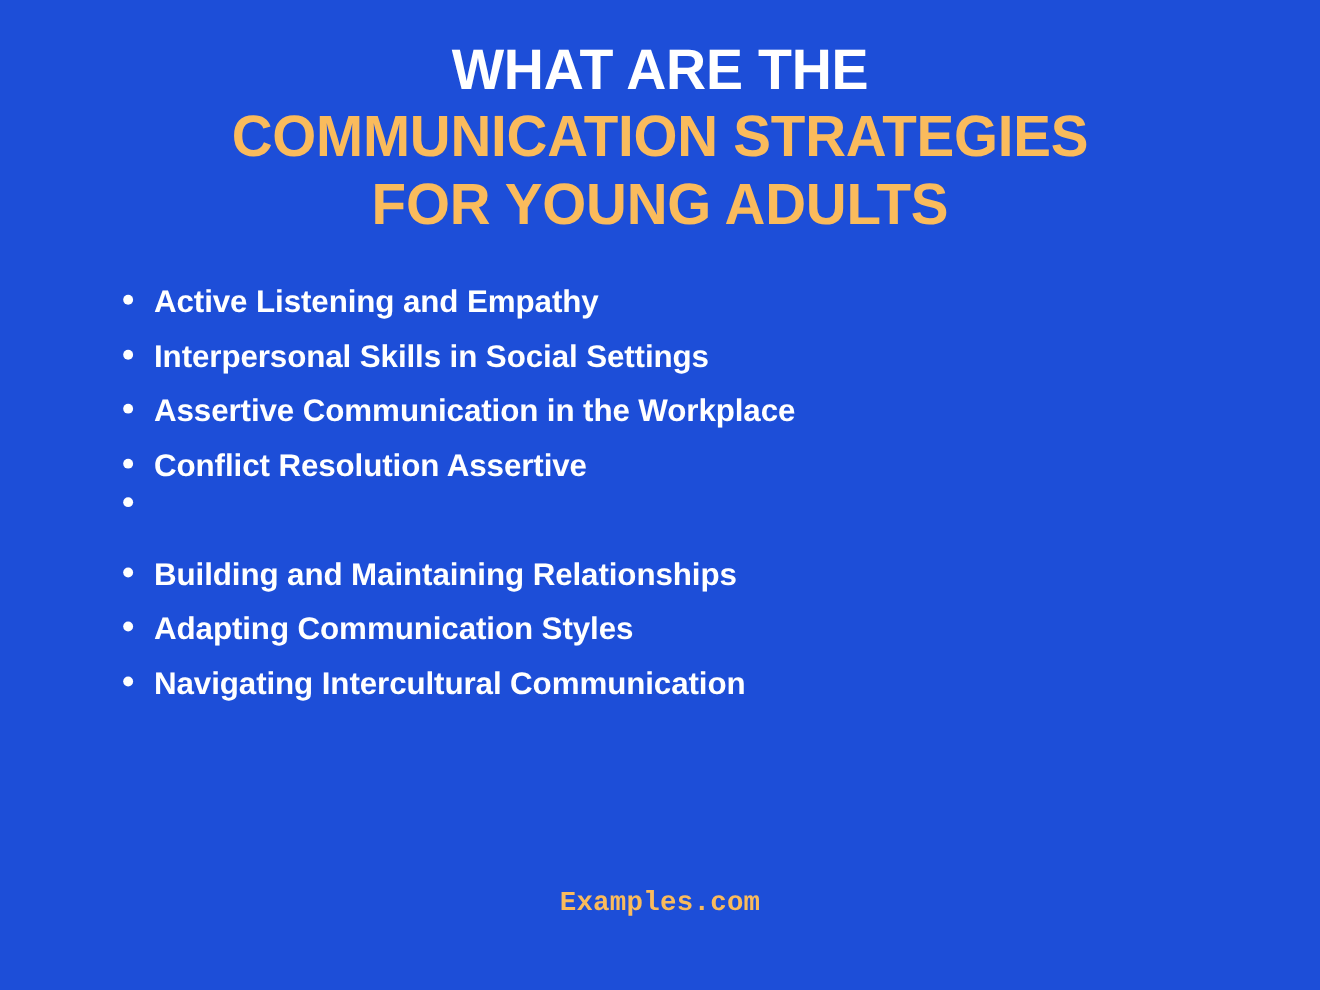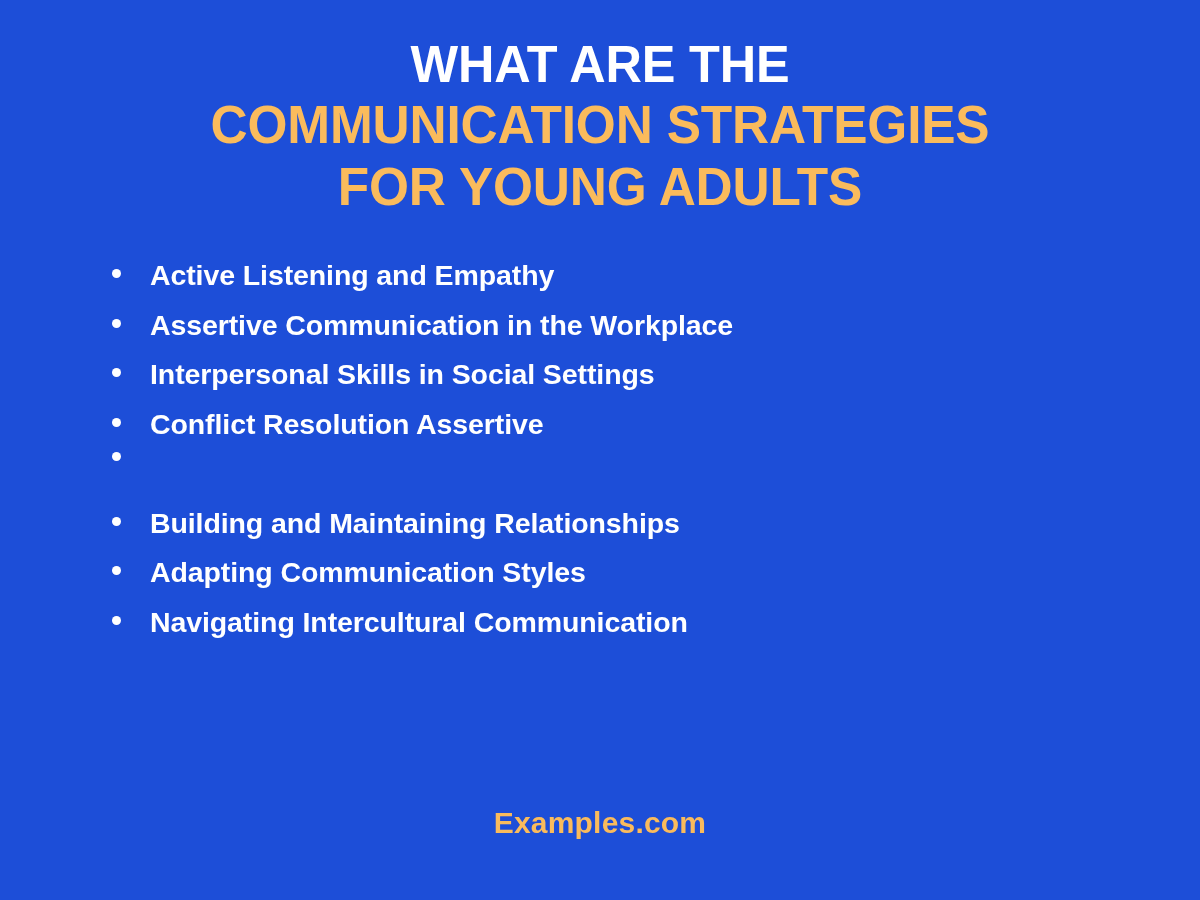--- a/index.html
+++ b/index.html
@@ -85,37 +85,36 @@
   }
 
   .item-label {
     color: #ffffff;
     font-family: "Liberation Sans", "DejaVu Sans", sans-serif;
     font-weight: 700;
     font-size: 28.5px;
     line-height: 1;
     letter-spacing: -0.1px;
     white-space: nowrap;
-    margin-left: 10px;
   }
 
   
   .footer {
     position: absolute;
     left: 0;
     right: 0;
     top: 806px;
     text-align: center;
   }
 
   .brand {
     color: #fabb5c;
-    font-family: Liberation Sans, sans-serif;
+    font-family: Liberation Mono, monospace;
     font-weight: 700;
-    font-size: 30px;
+    font-size: 25px;
     letter-spacing: 0.2px;
     white-space: nowrap;
   }
 </style>
 </head>
 <body>
 
 <div class="poster">
 
   <div class="heading-block">
@@ -125,25 +124,25 @@
   </div>
 
   <div class="list-wrap">
     <ul class="list">
       <li class="list-item">
         <span class="bullet-dot"></span>
         <span class="item-label">Active Listening and Empathy</span>
       </li>
       <li class="list-item">
         <span class="bullet-dot"></span>
-        <span class="item-label">Assertive Communication in the Workplace</span>
+        <span class="item-label">Interpersonal Skills in Social Settings</span>
       </li>
       <li class="list-item">
         <span class="bullet-dot"></span>
-        <span class="item-label">Interpersonal Skills in Social Settings</span>
+        <span class="item-label">Assertive Communication in the Workplace</span>
       </li>
       <li class="list-item">
         <span class="bullet-dot"></span>
         <span class="item-label">Conflict Resolution Assertive</span>
       </li>
       <li class="list-item">
         <span class="bullet-dot"></span>
       </li>
       <li class="list-item">
         <span class="bullet-dot"></span>

